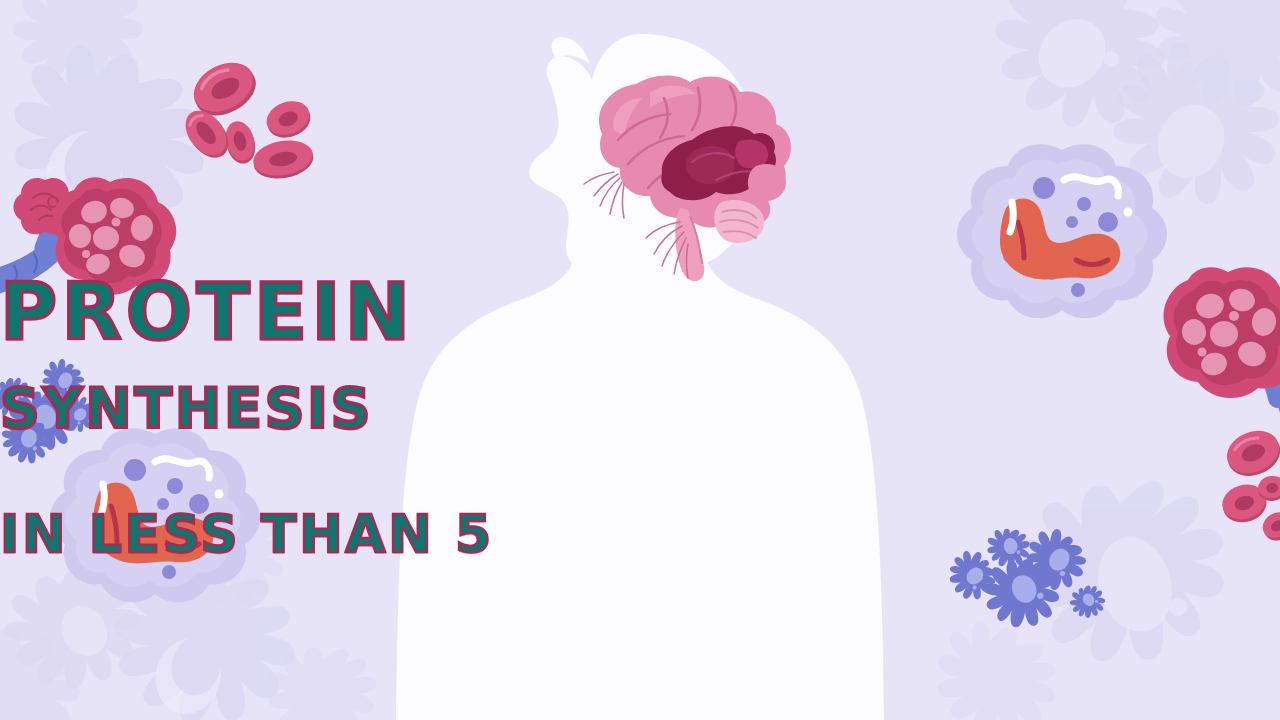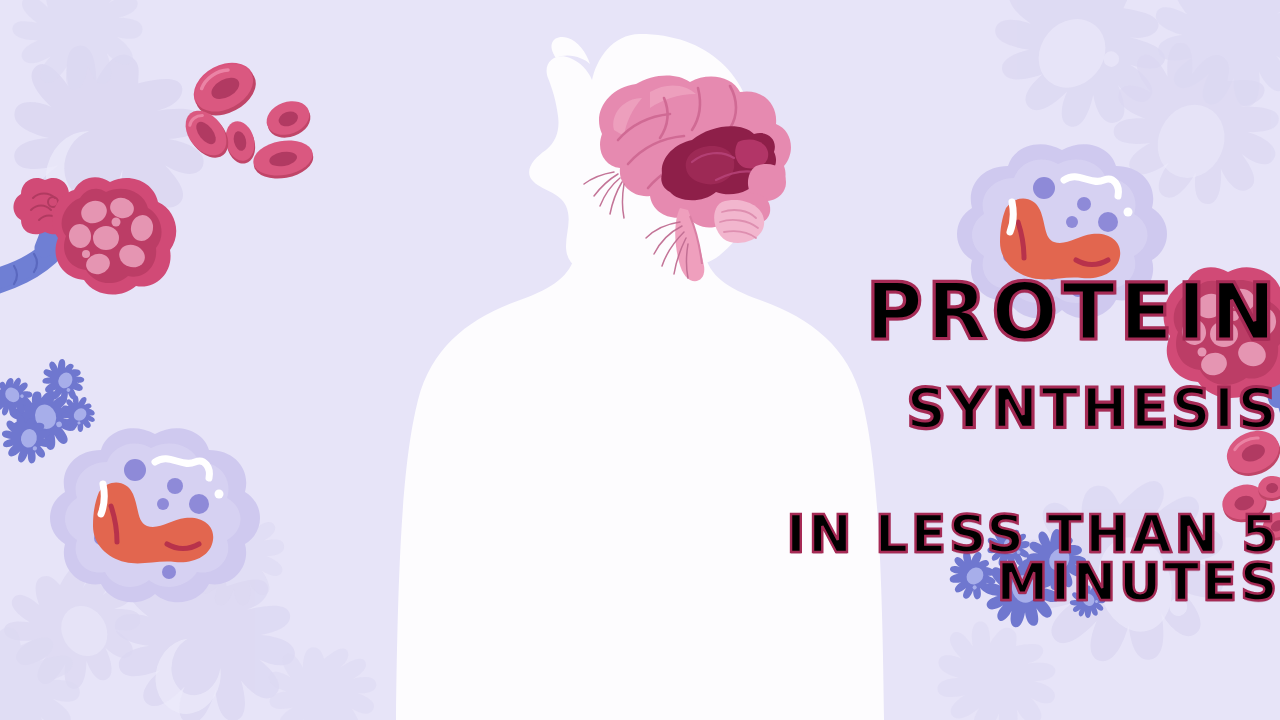--- a/index.html
+++ b/index.html
@@ -29,24 +29,24 @@
     height: 720px;
     display: flex;
     flex-direction: column;
     align-items: center;
     justify-content: flex-start;
     pointer-events: none;
   }
   .title-main {
     font-family: "DejaVu Sans", sans-serif;
     font-weight: 700;
-    color: #000000;
+    color: #0f766e;
     letter-spacing: 0.055em;
     line-height: 0.97;
-    text-align: right;
+    text-align: left;
     text-transform: uppercase;
     -webkit-text-stroke: 3.2px #a62a55;
     text-shadow: 0 2px 0 rgba(120,25,62,0.25);
   }
   .line1 {
     position: absolute;
     top: 275px;
     left: 0;
     width: 1280px;
     font-size: 78px;
@@ -514,16 +514,15 @@
           <use href="#virusSm"></use>
         </g>
     </g>
 
   </svg>
 
   <div id="text-layer" class="title-block">
     <div class="title-main line1">PROTEIN</div>
     <div class="title-main line2">SYNTHESIS</div>
     <div class="title-main sub1">IN LESS THAN 5</div>
-    <div class="title-main sub2">MINUTES</div>
   </div>
 
 </div>
 
 </body></html>

